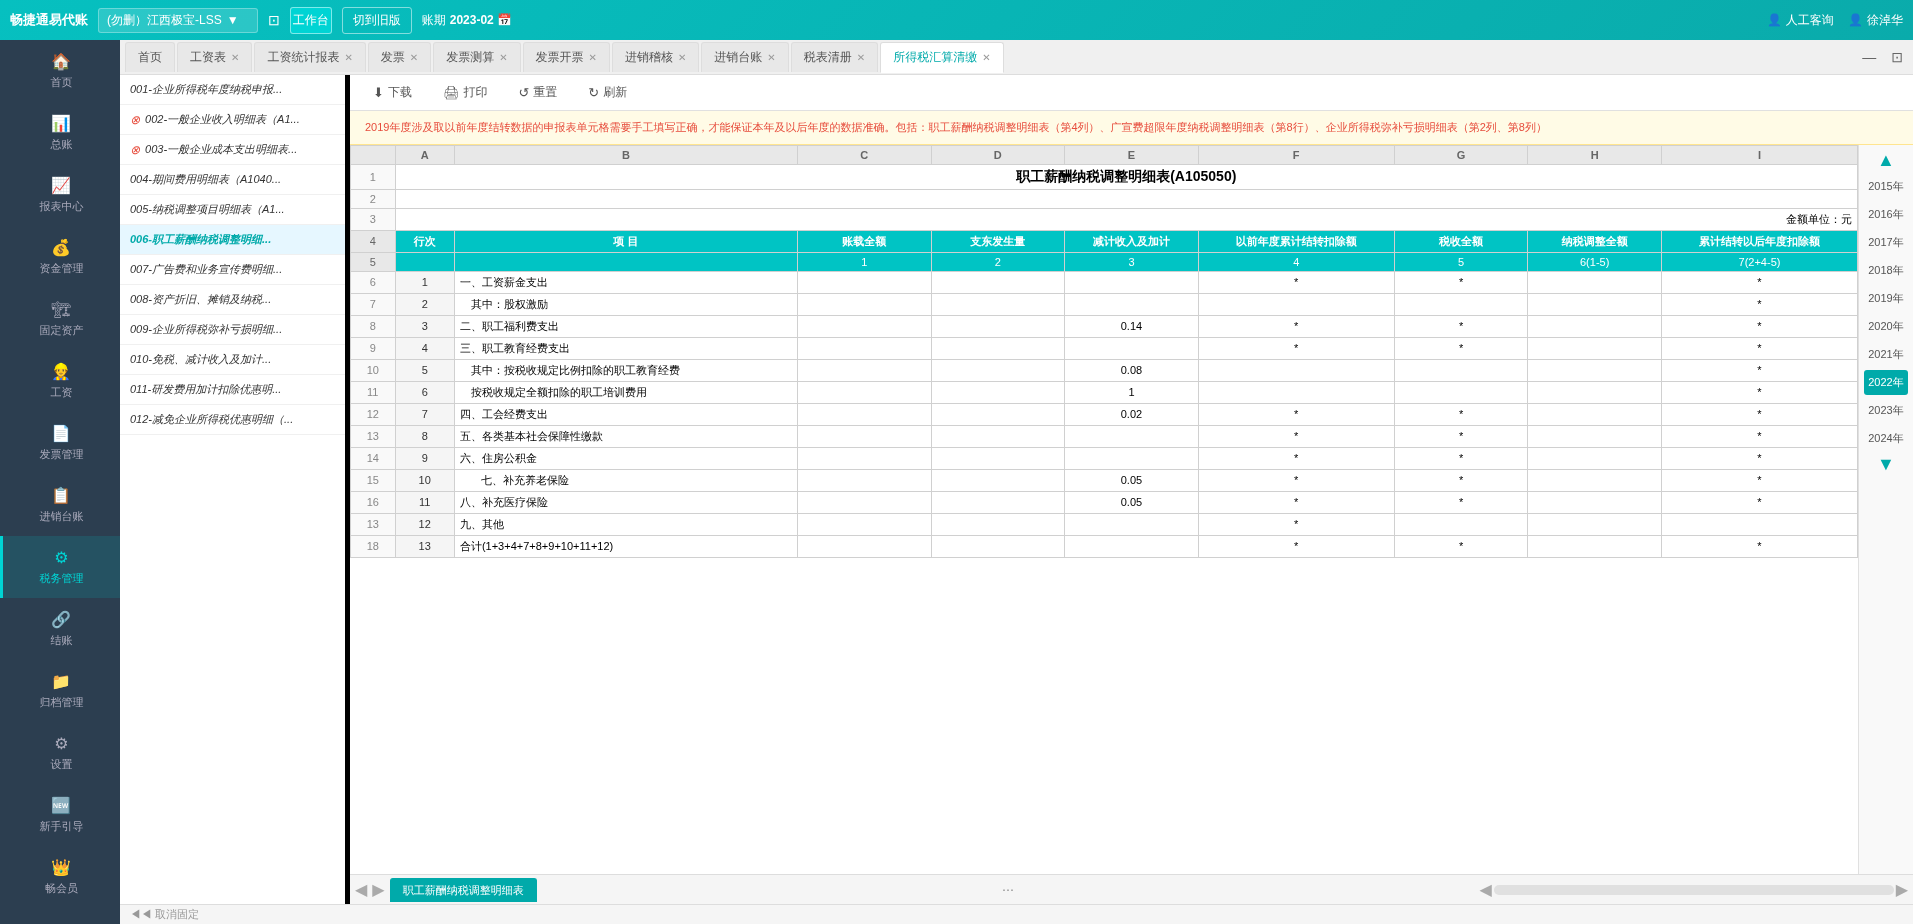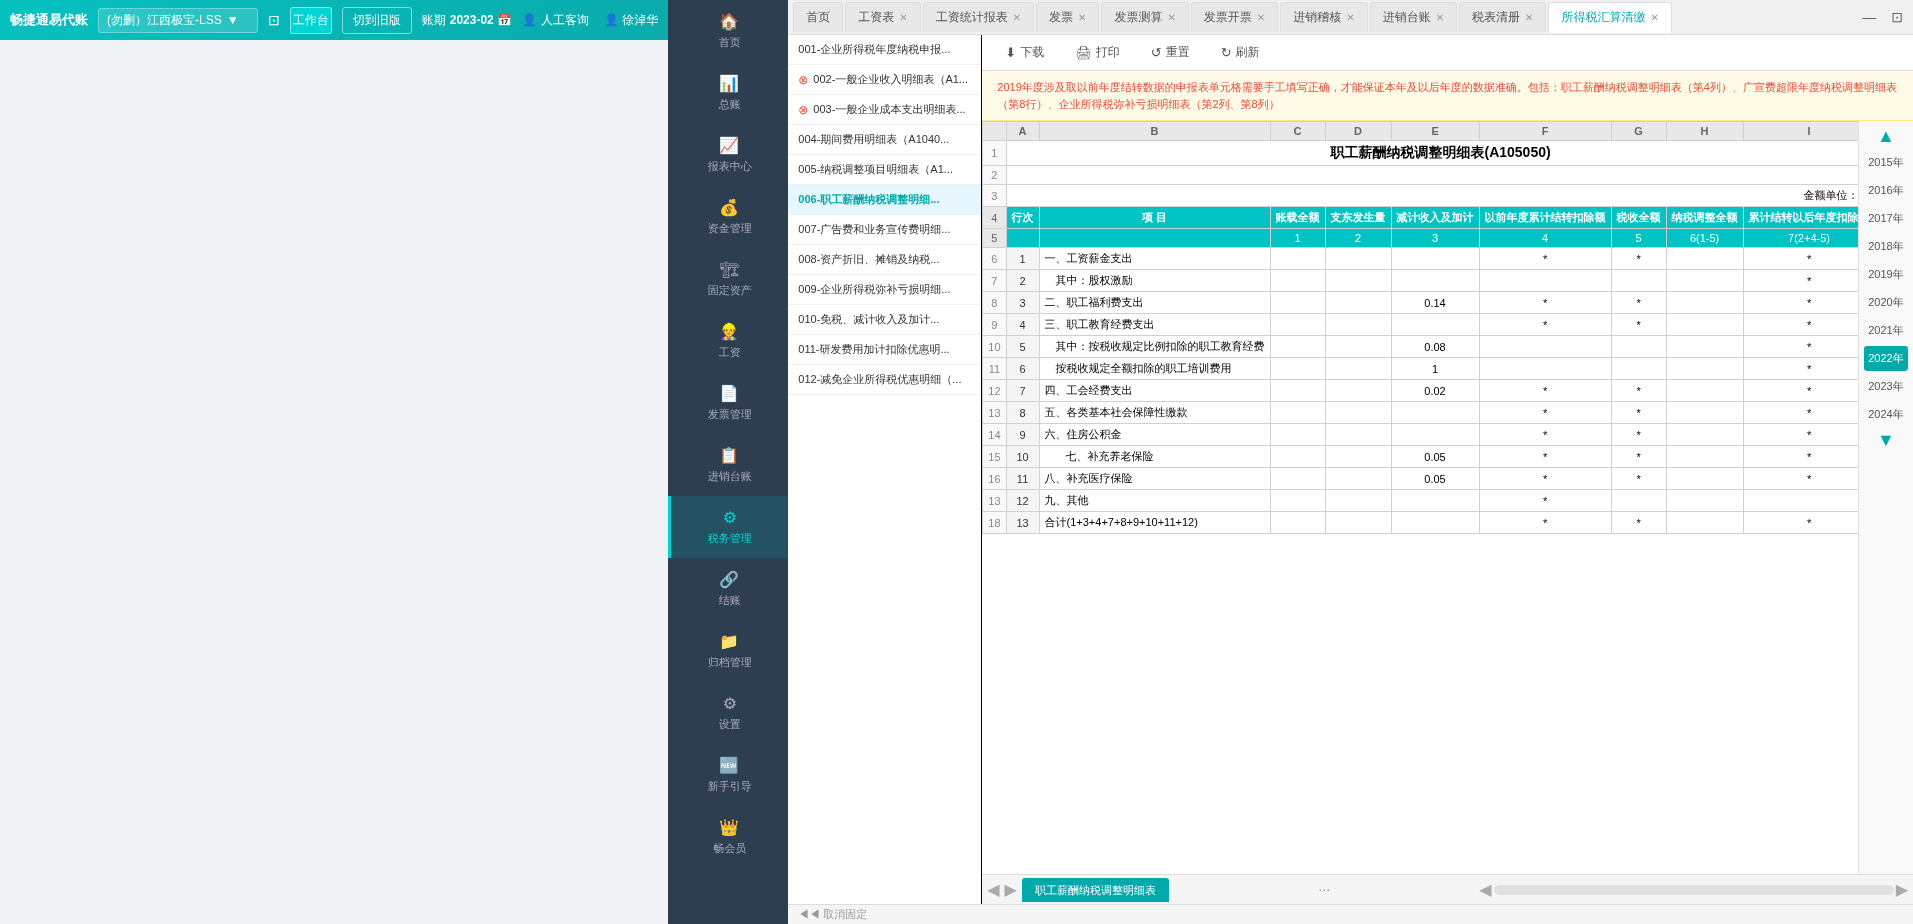--- a/index.html
+++ b/index.html
@@ -1,19 +1,19 @@
 <!DOCTYPE html>
 <html><head>
   <meta charset="utf-8">
   <style>
     * { box-sizing: border-box; margin: 0; padding: 0; }
     body { font-family: 'Microsoft YaHei', Arial, sans-serif; font-size: 12px; background: #f0f2f5; overflow: hidden; }
 
     
-    .app-container { display: flex; flex-direction: row; height: 924px; width: 1913px; }
+    .app-container { display: flex; flex-direction: column; height: 924px; width: 1913px; }
 
     
     .top-bar {
       display: flex; align-items: center; height: 40px;
       background: linear-gradient(135deg, #06c0c0 0%, #0aabab 100%);
       padding: 0 10px; gap: 10px; flex-shrink: 0;
     }
     .top-bar-logo { color: white; font-size: 13px; font-weight: bold; white-space: nowrap; }
     .company-selector {
       background: rgba(255,255,255,0.15); border: 1px solid rgba(255,255,255,0.3);
@@ -66,22 +66,22 @@
     .tab-item.active { background: white; color: #00aaaa; border-bottom: 1px solid white; margin-bottom: -1px; }
     .tab-close { color: #999; font-size: 10px; cursor: pointer; }
     .tab-bar-actions { margin-left: auto; display: flex; gap: 5px; }
     .tab-bar-btn { font-size: 14px; color: #666; cursor: pointer; padding: 2px 5px; }
 
     
     .page-content { flex: 1; display: flex; overflow: hidden; background: white; }
 
     
     .forms-panel {
-      width: 194px; flex-shrink: 0; background: white;
-      border-right: 1px solid #000000; overflow-y: auto;
+      width: 230px; flex-shrink: 0; background: white;
+      border-right: 5px solid #000000; overflow-y: auto; font-style: italic;
     }
     .form-item {
       padding: 7px 10px; font-size: 11px; color: #333; cursor: pointer;
       border-bottom: 1px solid #f0f0f0; display: flex; align-items: center; gap: 5px;
     }
     .form-item.active { background: #e6f7ff; color: #00aaaa; font-weight: bold; }
     .form-item-icon { color: #e74c3c; font-size: 12px; }
 
     
     .main-content { flex: 1; display: flex; flex-direction: column; overflow: hidden; }

